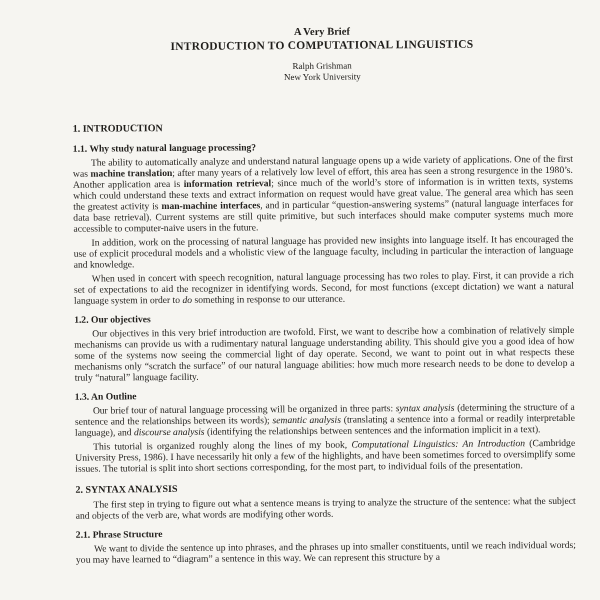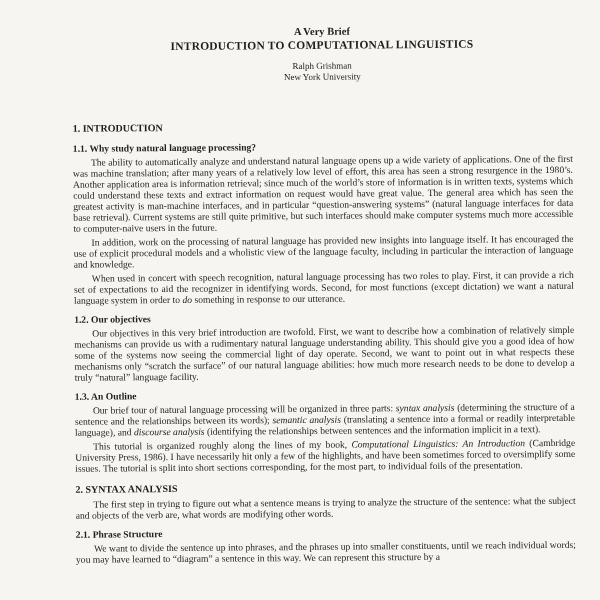--- a/index.html
+++ b/index.html
@@ -32,21 +32,21 @@
     font-size: 9.6px; line-height: 11px; font-weight: bold;
     margin: 0; margin-top: 8px;
   }
   p.body-para {
     font-size: 9.6px; line-height: 11px;
     text-align: justify;
     text-indent: 18px;
     margin: 3px 0 0 0;
   }
   p.body-para i { font-style: italic; }
-  p.body-para b { font-weight: normal; }
+  p.body-para b { font-weight: bold; }
 </style>
 </head>
 <body>
 
 <div class="page">
 
   <div class="titleblock">
     <div class="title-line1">A Very Brief</div>
     <div class="title-line2">INTRODUCTION TO COMPUTATIONAL LINGUISTICS</div>
     <div class="author">Ralph Grishman</div>

